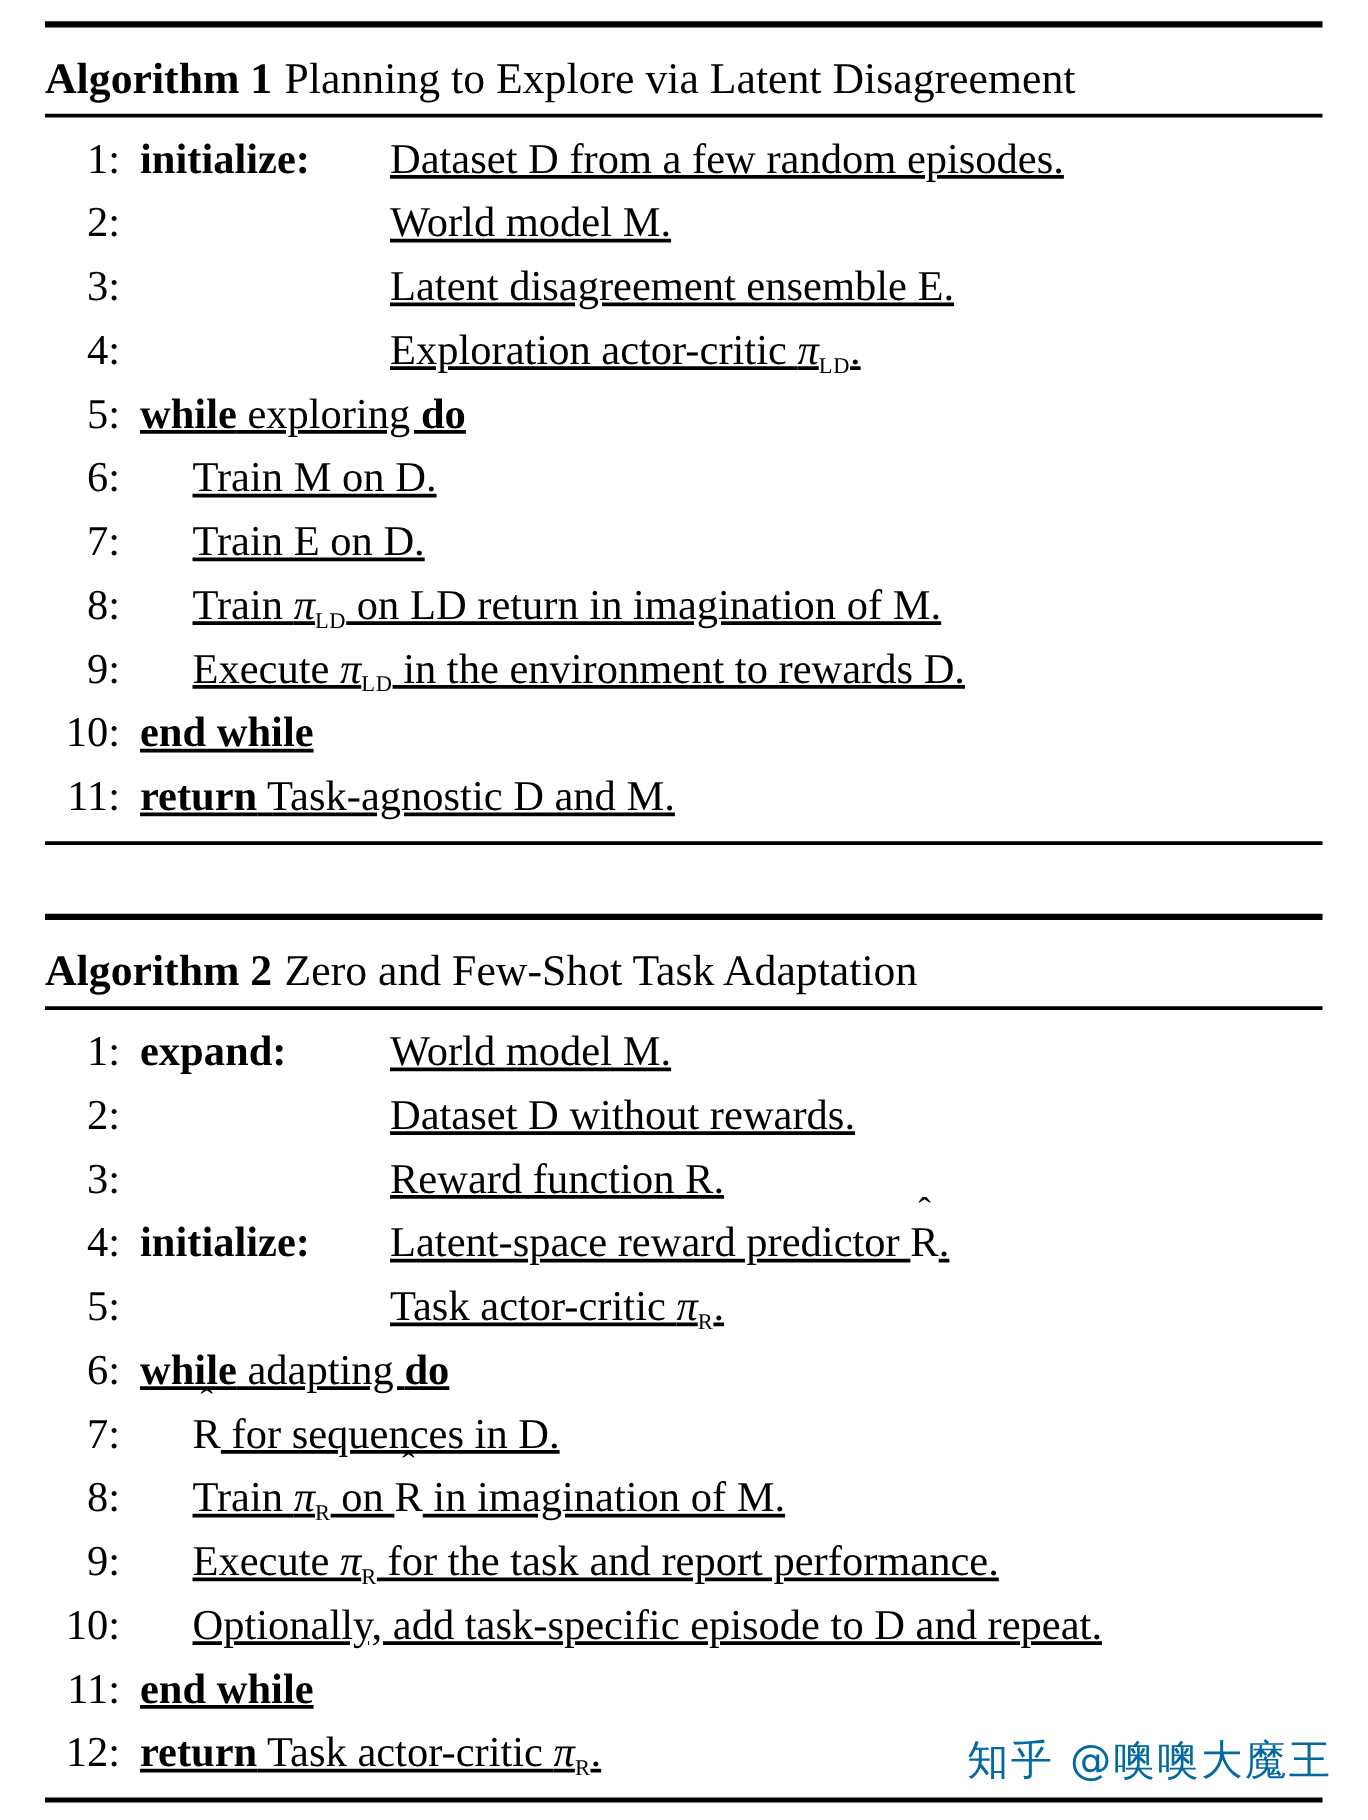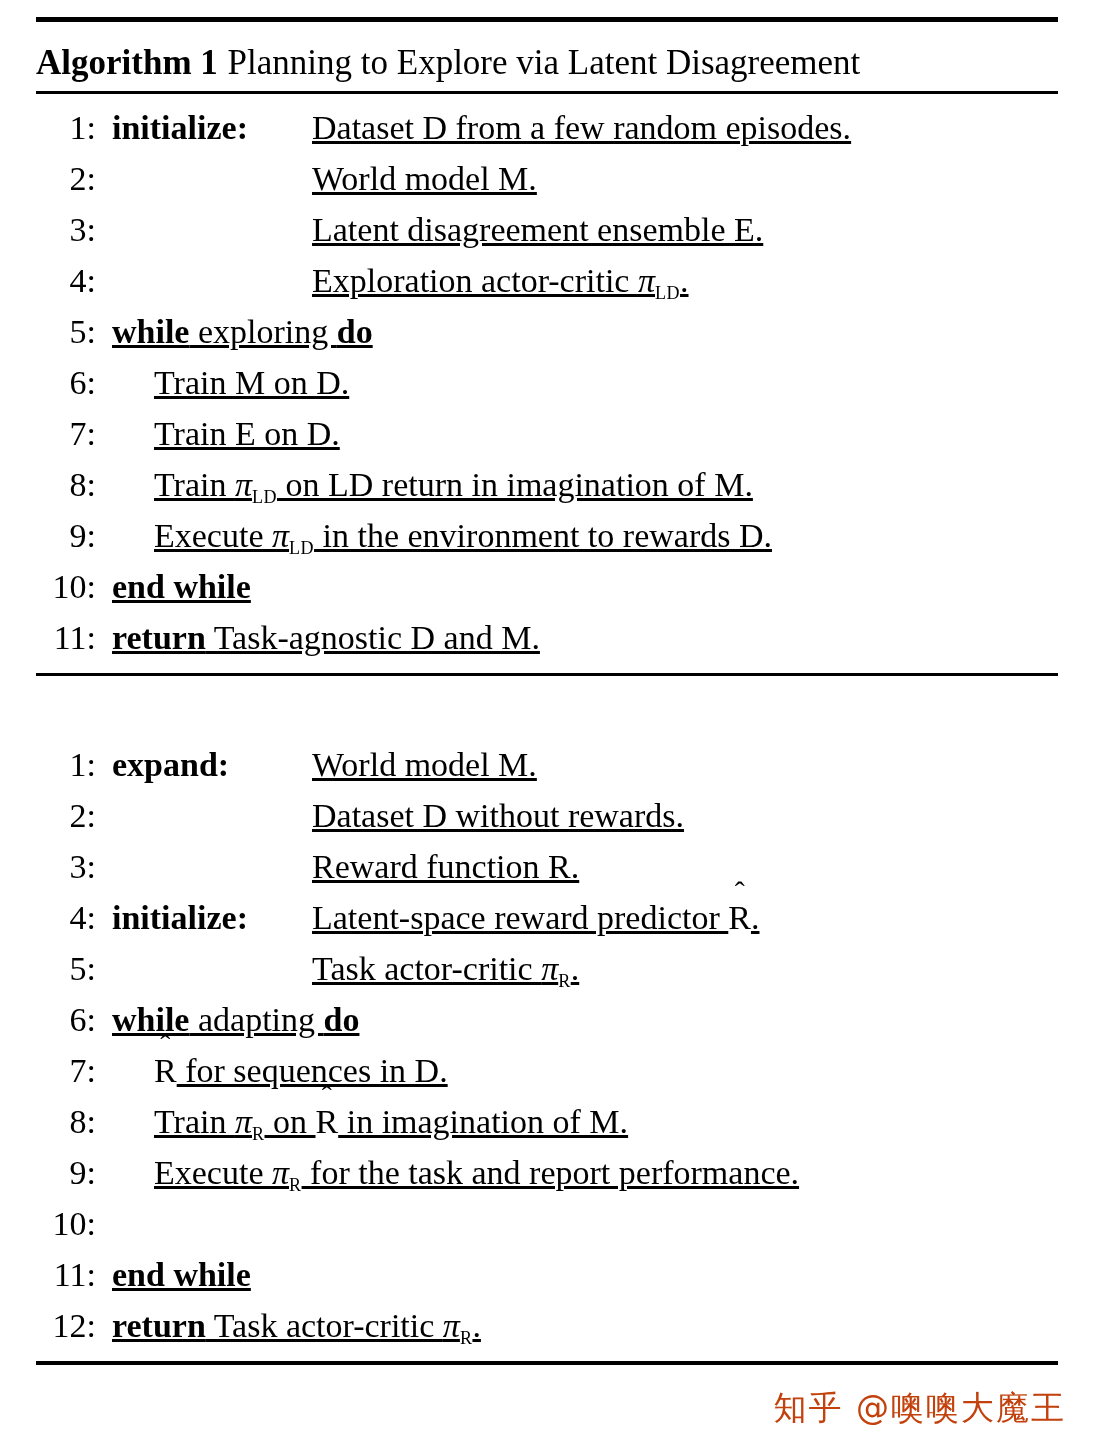--- a/index.html
+++ b/index.html
@@ -91,21 +91,21 @@
   .hat-base { }
 
   .watermark {
     position: absolute;
     top: 1388px;
     right: 28px;
     font-size: 33px;
     line-height: 40px;
     letter-spacing: 2px;
     font-family: "DejaVu Sans", "Liberation Sans", sans-serif;
-    color: #c2410c;
+    color: #0369a1;
     text-shadow: 1px 1px 0 #ffffff;
     z-index: 5;
   }
 </style>
 </head>
 <body>
 
 <div class="page">
 
   <section class="algorithm" id="alg-block-0">
@@ -154,20 +154,23 @@
           <span class="content"><span class="b">end while</span></span>
         </div>
         <div class="line">
           <span class="num">11:</span>
           <span class="content"><span class="b">return</span><span> Task-agnostic D and M.</span></span>
         </div>
       </div>
   </section>
 
   <section class="algorithm" id="alg-block-1">
+    <header class="alg-header">
+      <span class="alg-title-bold">Algorithm 2</span><span class="alg-title-rest">Zero and Few-Shot Task Adaptation</span>
+    </header>
     <div class="alg-body">
         <div class="line">
           <span class="num">1:</span>
           <span class="content"><span class="label">expand:</span><span>World model M.</span></span>
         </div>
         <div class="line">
           <span class="num">2:</span>
           <span class="content"><span class="label"></span><span>Dataset D without rewards.</span></span>
         </div>
         <div class="line">
@@ -193,20 +196,21 @@
         <div class="line">
           <span class="num">8:</span>
           <span class="content ind1"><span>Train </span><span class="pi">π</span><span class="sub">R</span><span> on </span><span class="hat"><span class="hat-mark">ˆ</span><span class="hat-base">R</span></span><span> in imagination of M.</span></span>
         </div>
         <div class="line">
           <span class="num">9:</span>
           <span class="content ind1"><span>Execute </span><span class="pi">π</span><span class="sub">R</span><span> for the task and report performance.</span></span>
         </div>
         <div class="line">
           <span class="num">10:</span>
+          <span class="content ind1"><span>Optionally, add task-specific episode to D and repeat.</span></span>
         </div>
         <div class="line">
           <span class="num">11:</span>
           <span class="content"><span class="b">end while</span></span>
         </div>
         <div class="line">
           <span class="num">12:</span>
           <span class="content"><span class="b">return</span><span> Task actor-critic </span><span class="pi">π</span><span class="sub">R</span><span>.</span></span>
         </div>
       </div>

